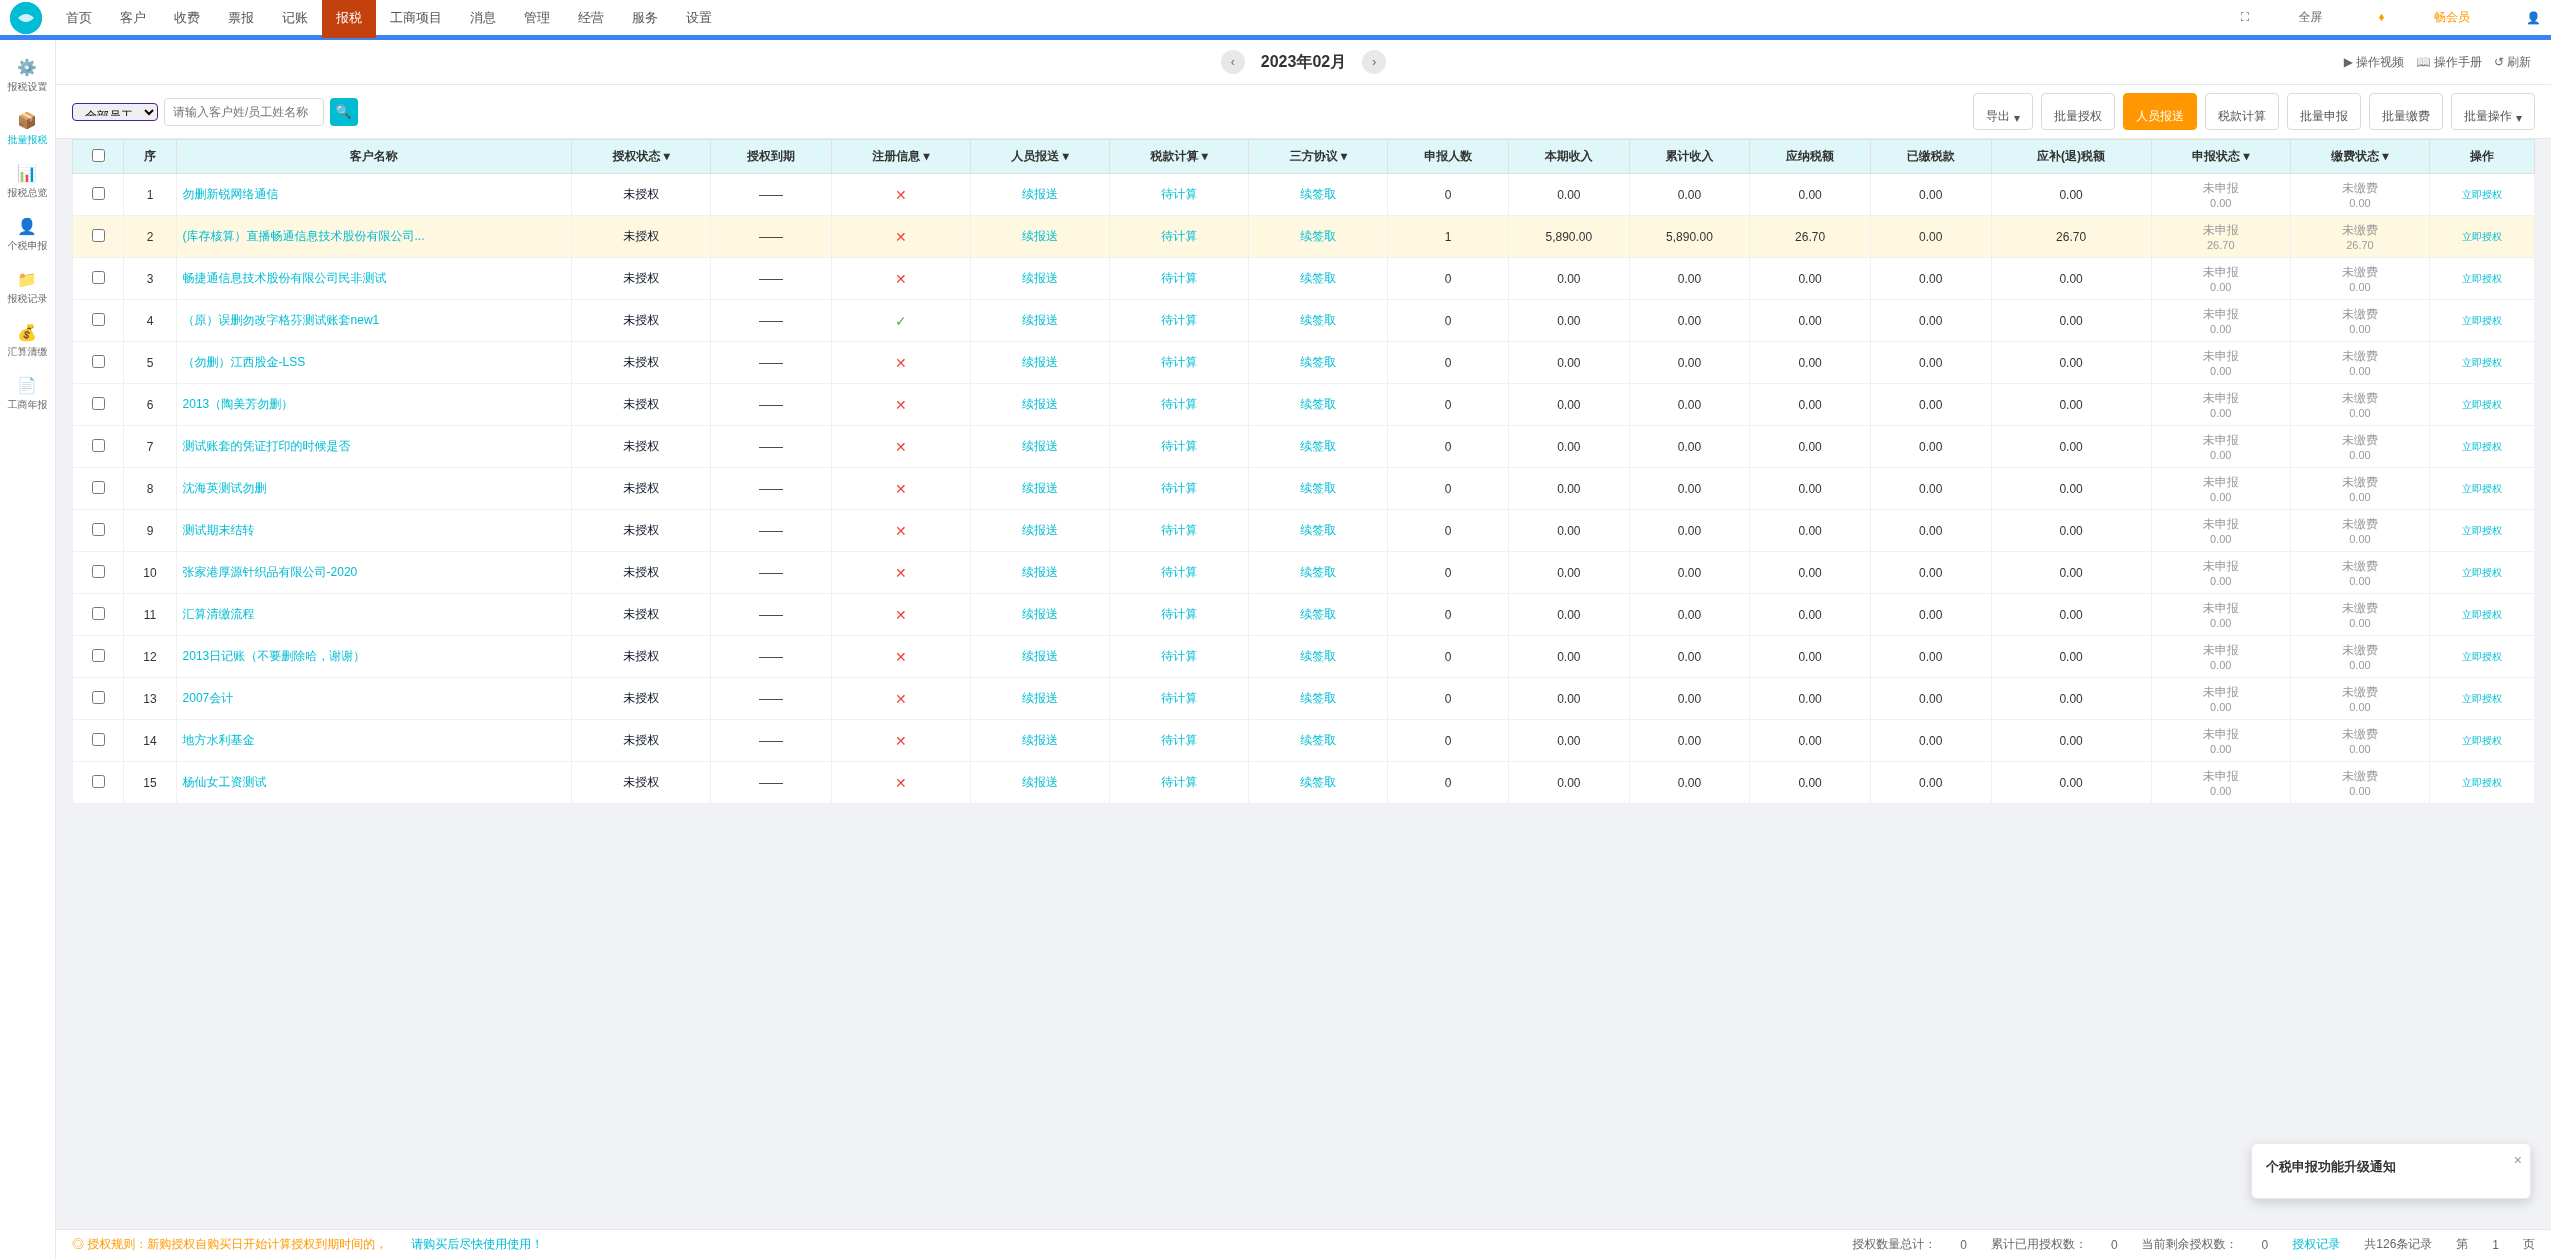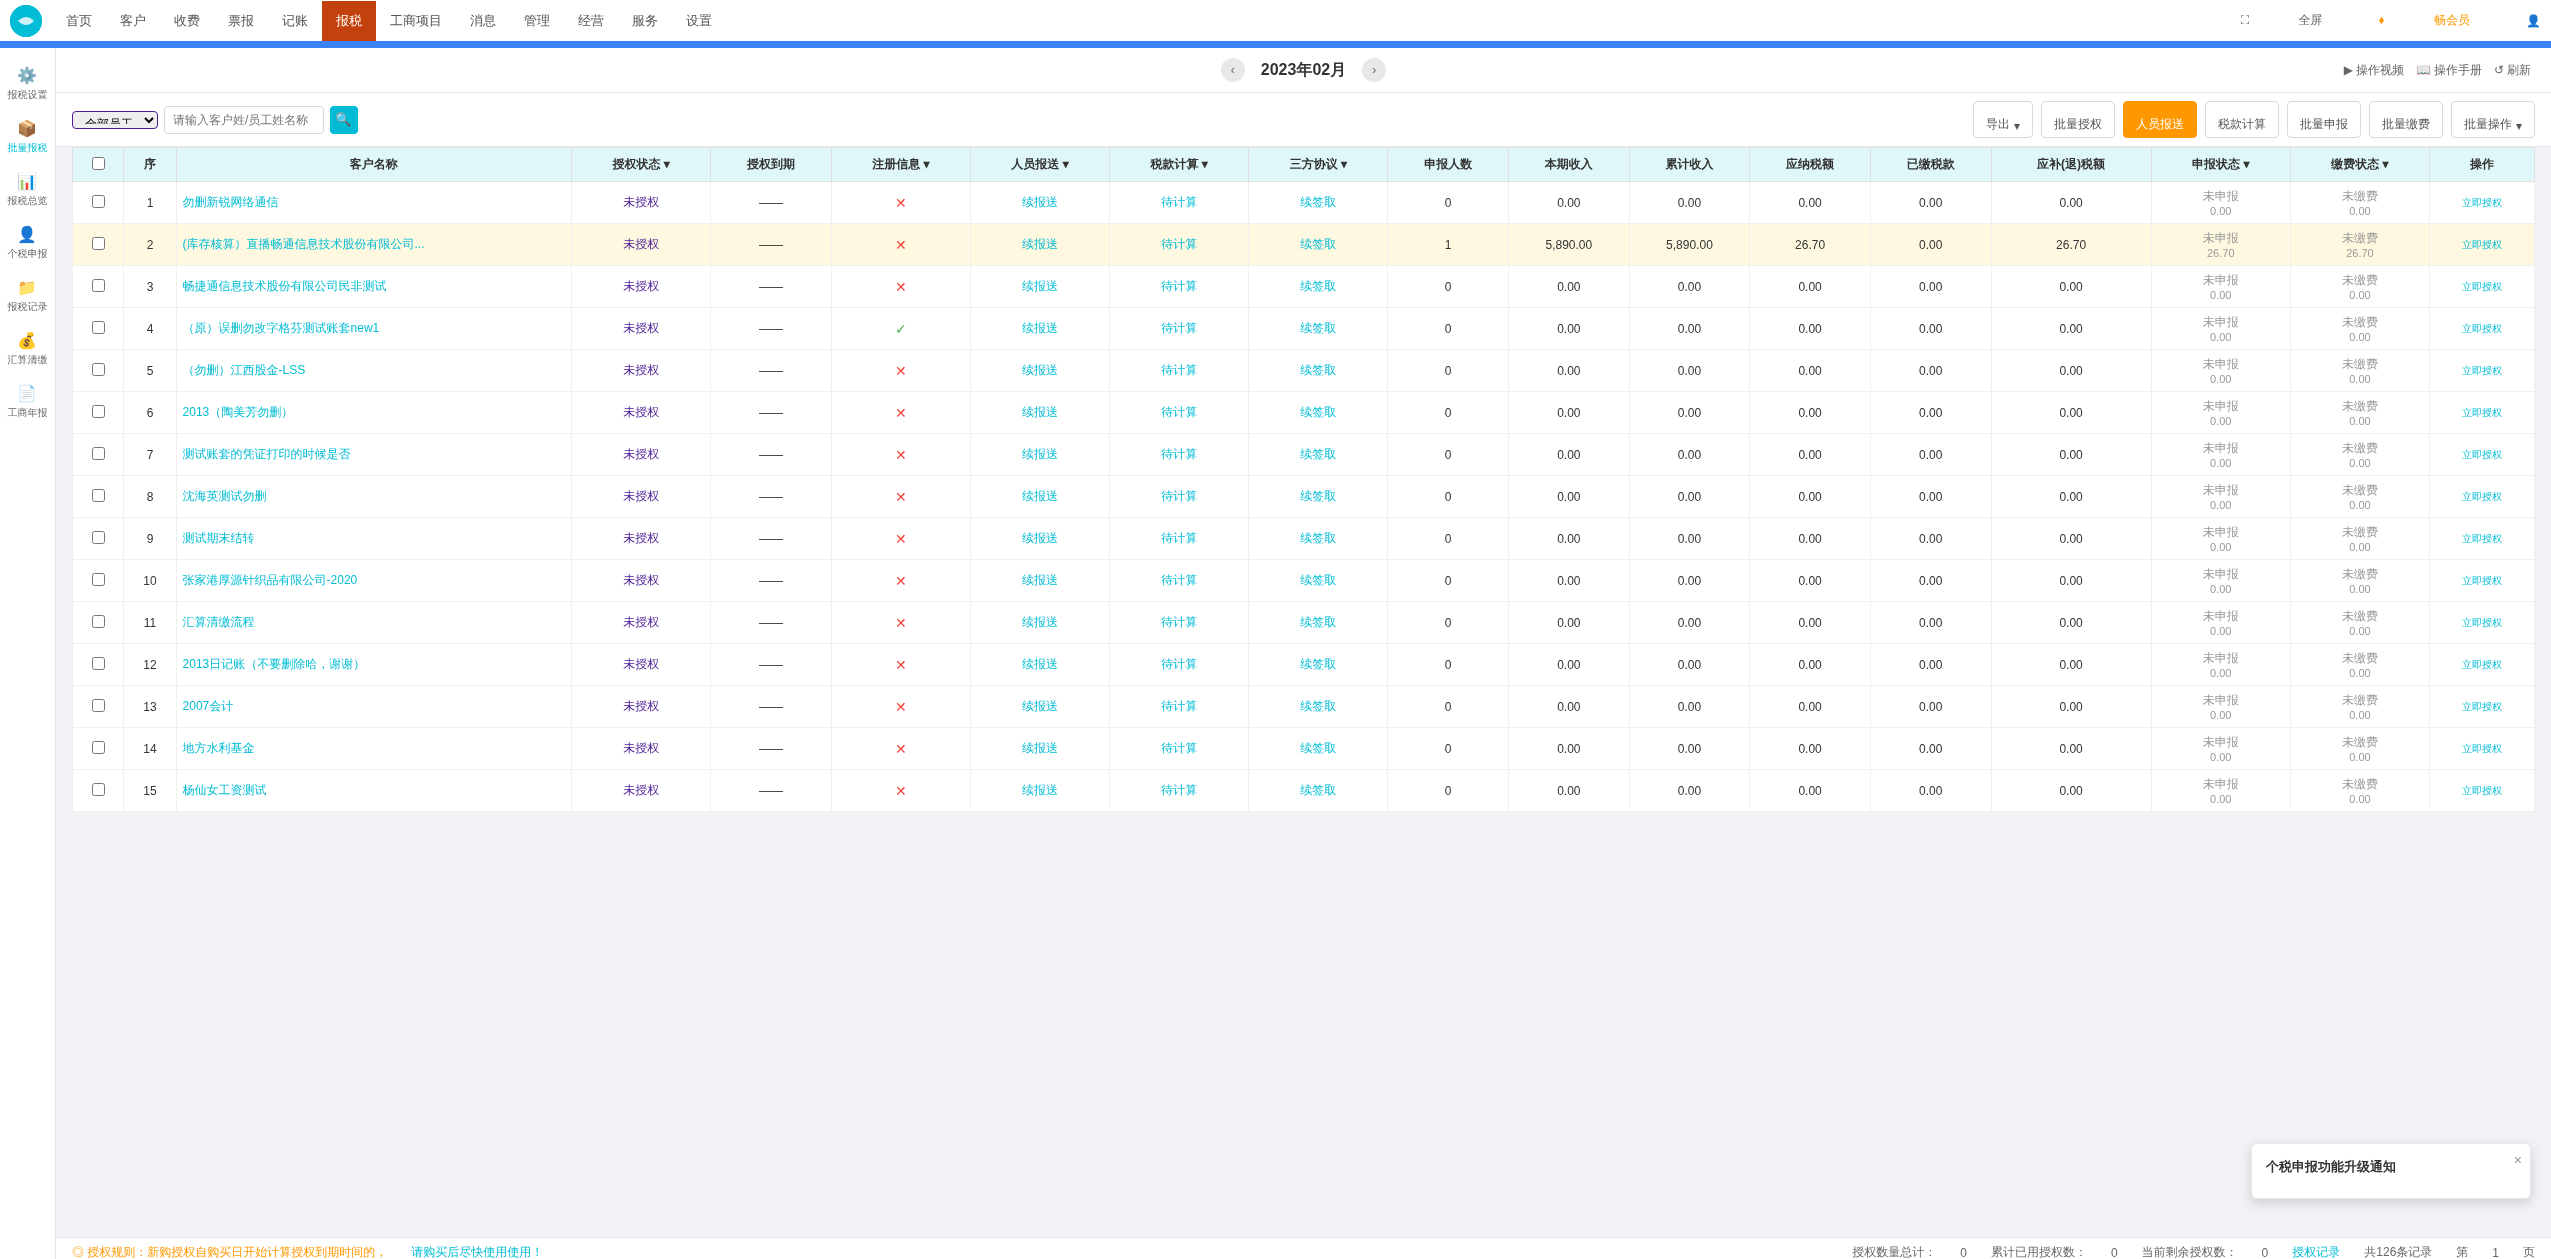--- a/index.html
+++ b/index.html
@@ -1,19 +1,19 @@
 <!DOCTYPE html>
 <html><head>
   <meta charset="utf-8">
   <style>
     * { box-sizing: border-box; margin: 0; padding: 0; }
     body { font-family: 'Microsoft YaHei', Arial, sans-serif; font-size: 12px; background: #f0f2f5; color: #333; overflow: hidden; }
     
     
-    .top-nav { display: flex; align-items: center; background: #fff; height: 48px; border-bottom: 7px solid #3b82f6; padding: 0 10px; }
+    .top-nav { display: flex; align-items: center; background: #fff; height: 40px; border-bottom: 5px solid #3b82f6; padding: 0 10px; }
     .top-nav .logo { width: 32px; height: 32px; background: #00bcd4; border-radius: 50%; display: flex; align-items: center; justify-content: center; color: white; font-size: 10px; font-weight: bold; margin-right: 10px; }
     .top-nav .nav-items { display: flex; flex: 1; }
     .top-nav .nav-item { padding: 0 14px; height: 40px; line-height: 40px; cursor: pointer; font-size: 13px; color: #555; }
     .top-nav .nav-item.active { background: #c2410c; color: #fff; }
     .top-nav .nav-right { display: flex; align-items: center; gap: 10px; font-size: 12px; color: #666; }
     .top-nav .nav-right span { cursor: pointer; margin-left: 46px; }
     .top-nav .nav-right .member { color: #ff9800; }
 
     
     .main-layout { display: flex; height: calc(100vh - 40px); }
@@ -48,21 +48,21 @@
     
     .table-container { flex: 1; overflow: auto; padding: 0 16px 16px; background: #f0f2f5; }
     table { width: 100%; border-collapse: collapse; background: #fff; margin-top: 0; }
     thead tr { background: #e0f7f9; }
     thead th { padding: 8px 6px; text-align: center; font-size: 12px; font-weight: 600; color: #333; border: 1px solid #e0e0e0; white-space: nowrap; position: sticky; top: 0; background: #e0f7f9; z-index: 10; }
     tbody tr { border-bottom: 1px solid #f0f0f0; }
     tbody tr.highlight { background: #fff8e1; }
     tbody td { padding: 6px 6px; text-align: center; font-size: 12px; color: #333; border: 1px solid #f0f0f0; }
     tbody td.name-col { text-align: left; max-width: 200px; overflow: hidden; text-overflow: ellipsis; white-space: nowrap; }
     .link-text { color: #00bcd4; cursor: pointer; text-decoration: none; }
-    .status-unauth { color: #4c1d95; }
+    .status-unauth { color: #0f172a; }
     .icon-circle-x { color: #f44336; font-size: 14px; }
     .icon-circle-ok { color: #4caf50; font-size: 14px; }
     .sub-text { font-size: 11px; color: #999; display: block; }
     .op-link { color: #00bcd4; cursor: pointer; font-size: 10px; }
 
     
     .bottom-bar { padding: 6px 16px; background: #fff; border-top: 1px solid #e8e8e8; display: flex; align-items: center; gap: 24px; font-size: 12px; color: #666; }
     .bottom-bar .warn-text { color: #ff9800; }
     .bottom-bar .link { color: #00bcd4; cursor: pointer; }
     .bottom-bar .spacer { flex: 1; }

